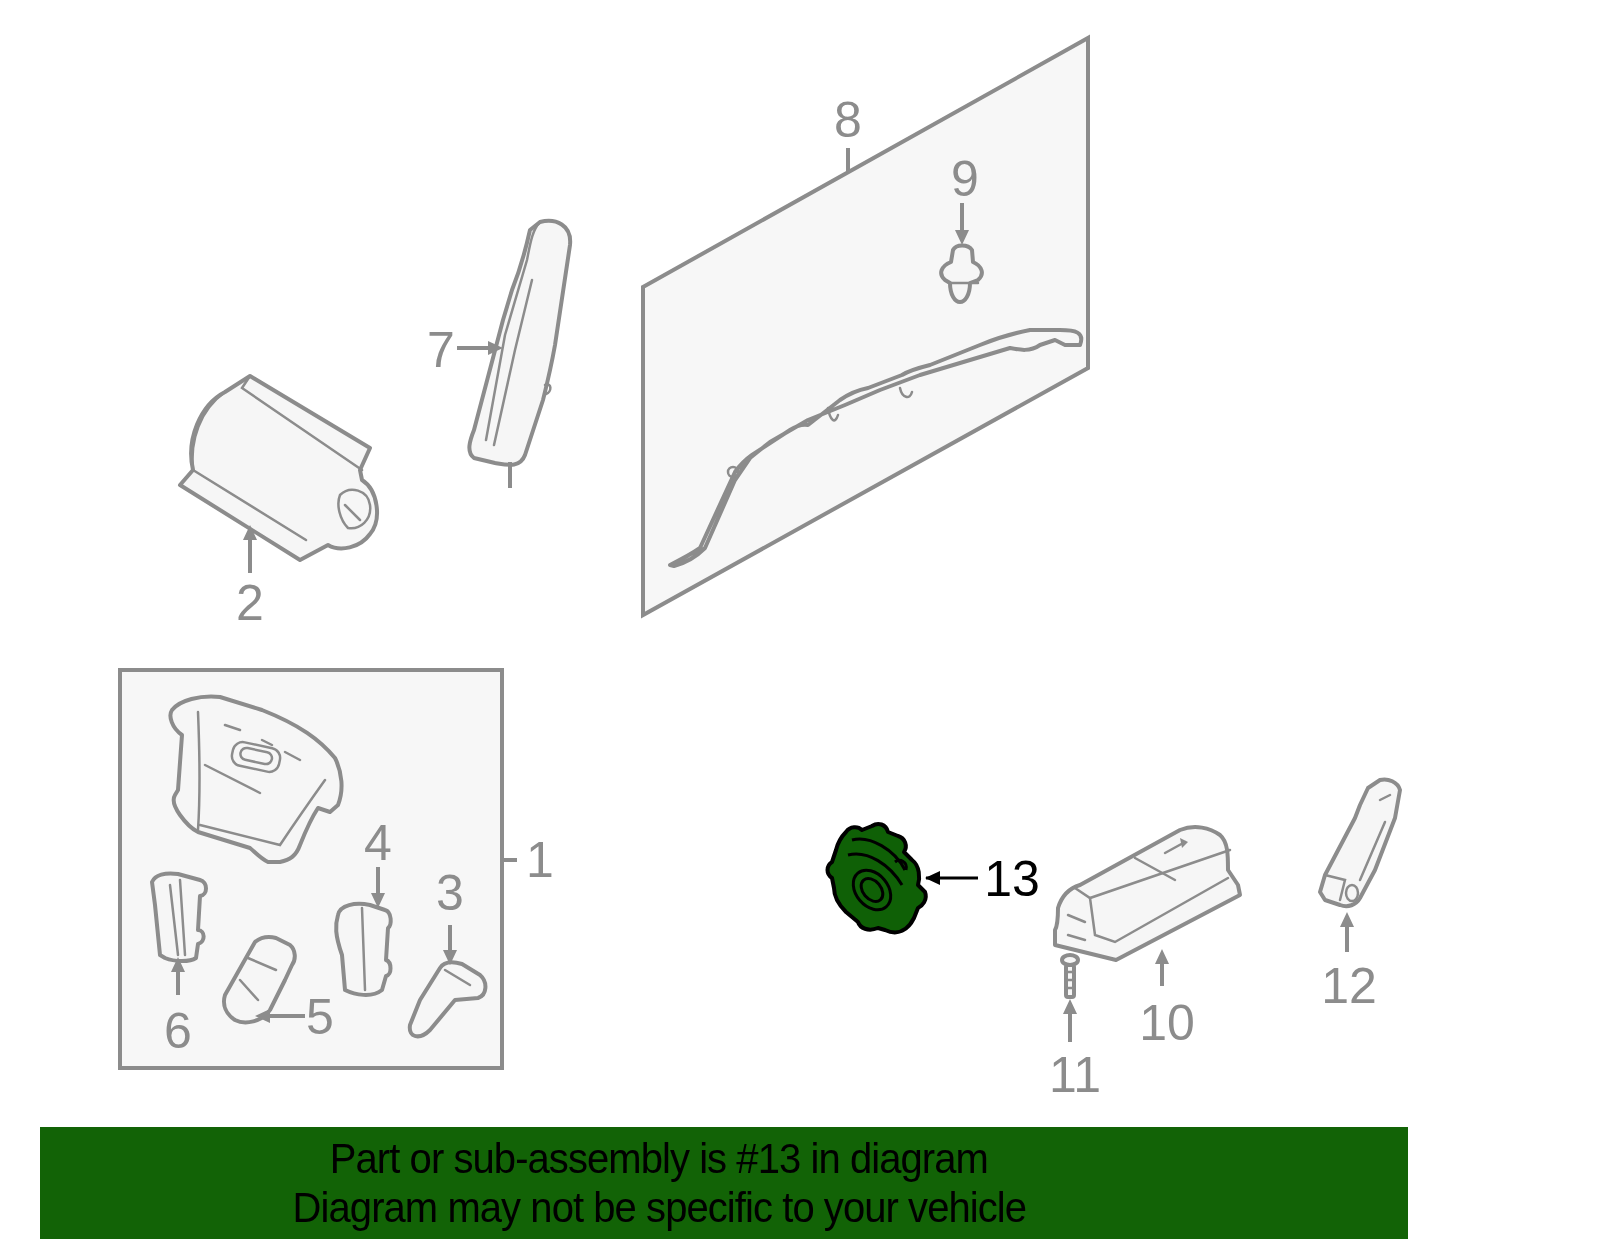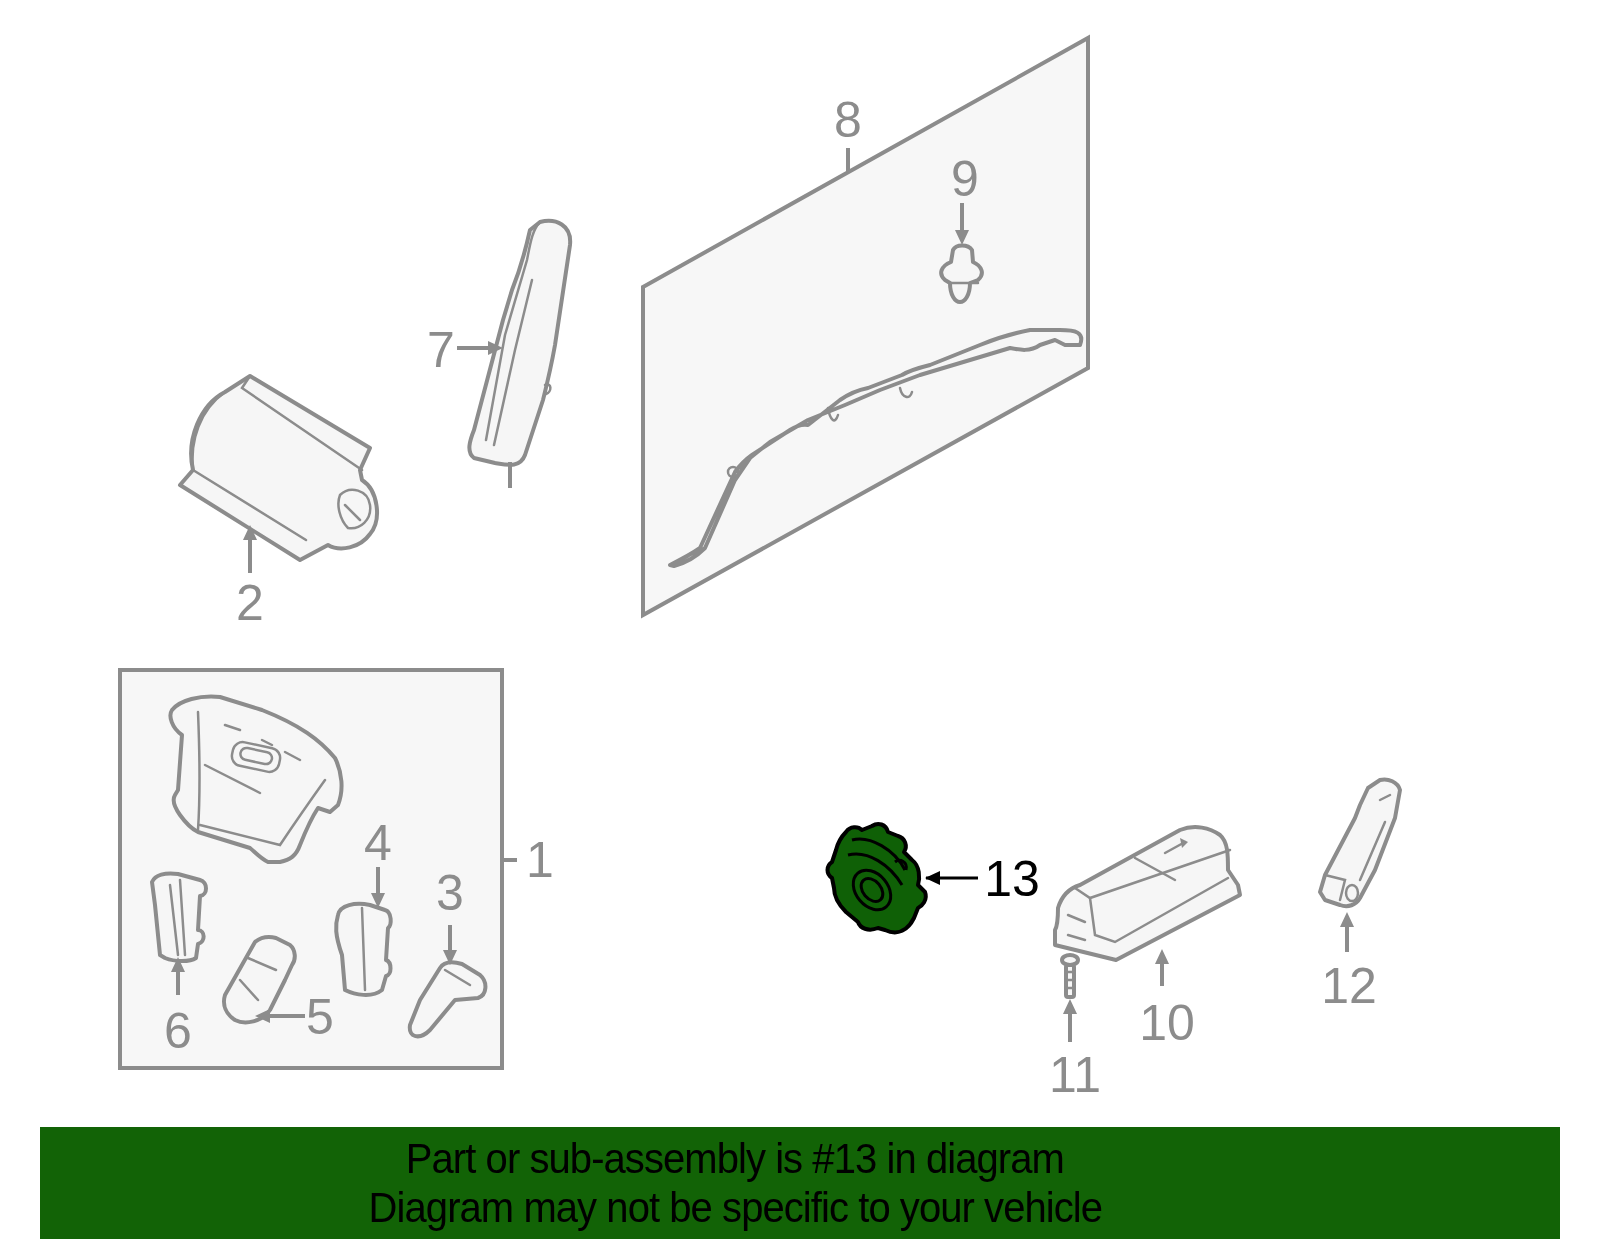--- a/index.html
+++ b/index.html
@@ -9,21 +9,21 @@
   .callout { font-family: "Liberation Sans", sans-serif; font-size: 50px; fill: #8c8c8c; }
   .callout-hl { font-family: "Liberation Sans", sans-serif; font-size: 50px; fill: #000000; }
   .part { fill: #f6f6f6; stroke: #8c8c8c; stroke-width: 4; stroke-linejoin: round; stroke-linecap: round; }
   .part-thin { fill: none; stroke: #8c8c8c; stroke-width: 2.5; stroke-linecap: round; }
   .leader { stroke: #8c8c8c; stroke-width: 4; fill: none; }
   .arrowhead { fill: #8c8c8c; }
   .box { fill: #f7f7f7; stroke: #8c8c8c; stroke-width: 4; }
   .hl-part { fill: #0f6006; stroke: #000; stroke-width: 4; stroke-linejoin: round; }
   .hl-line { fill: none; stroke: #000; stroke-width: 3; }
   .banner {
-    position: absolute; left: 40px; top: 1127px; width: 1520px; height: 112px;
+    position: absolute; left: 40px; top: 1127px; width: 1368px; height: 112px;
     background: #126306; color: #000;
     display: flex; flex-direction: column; align-items: center; justify-content: center;
   }
   .banner-line {
     font-family: "Liberation Sans", sans-serif; font-size: 43px; line-height: 49px;
     letter-spacing: -1px; transform: scaleX(0.93); white-space: nowrap;
     margin-left: -130px;
   }
 </style>
 </head>

